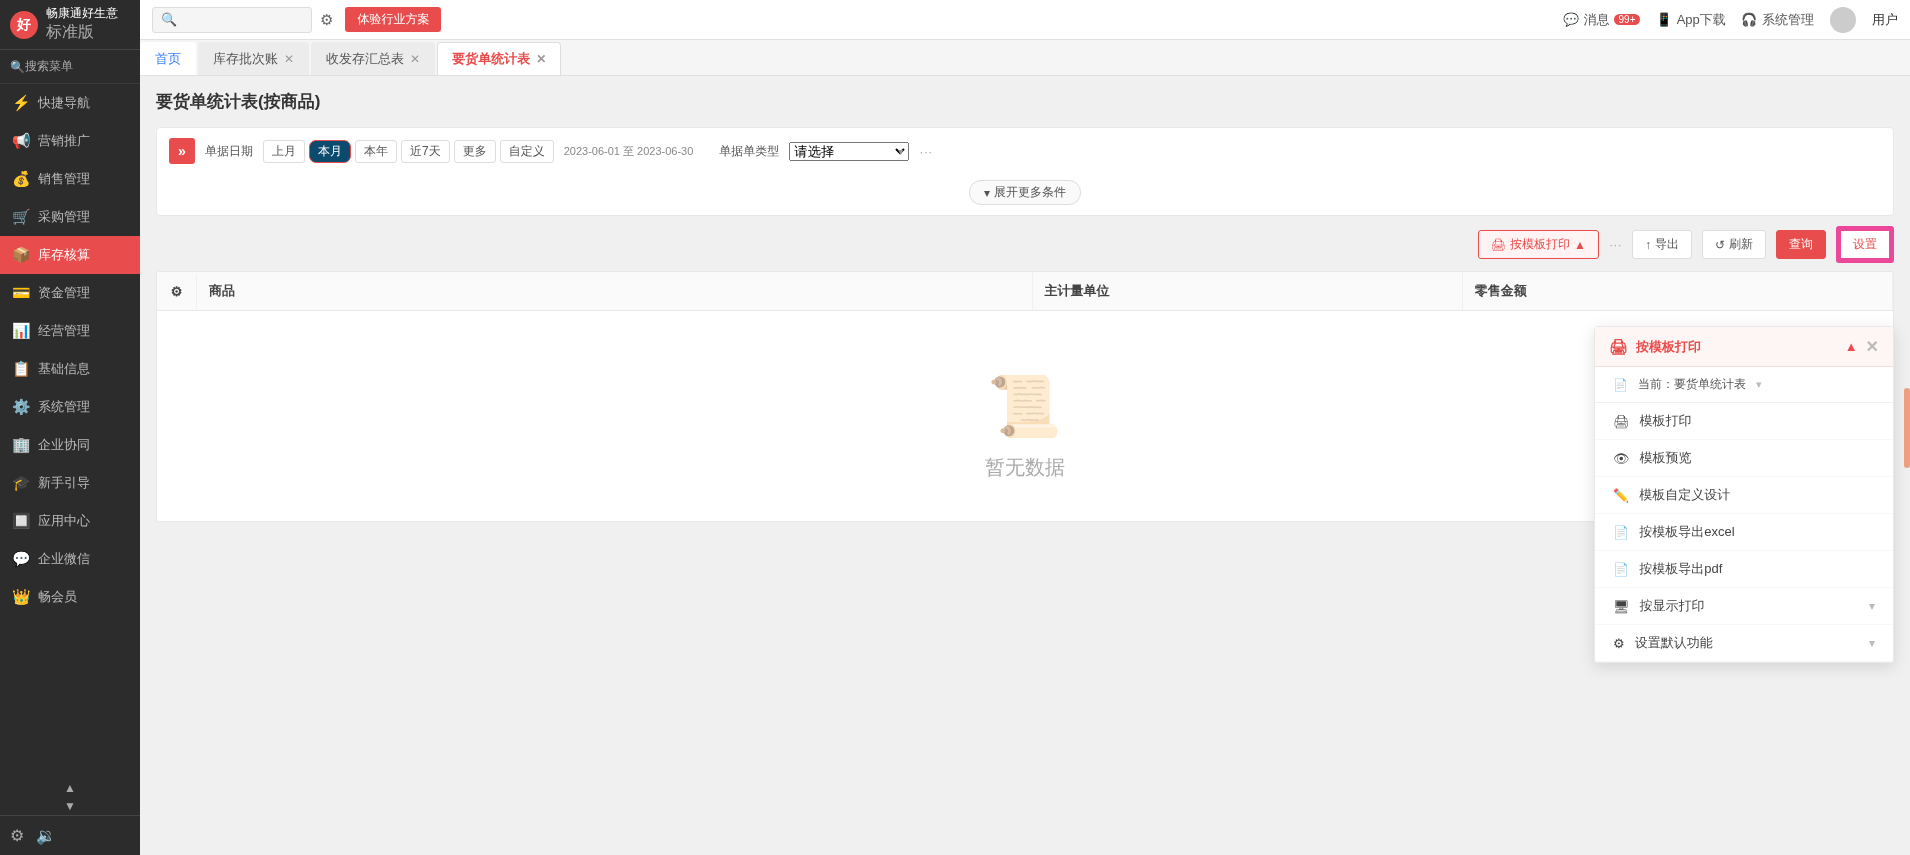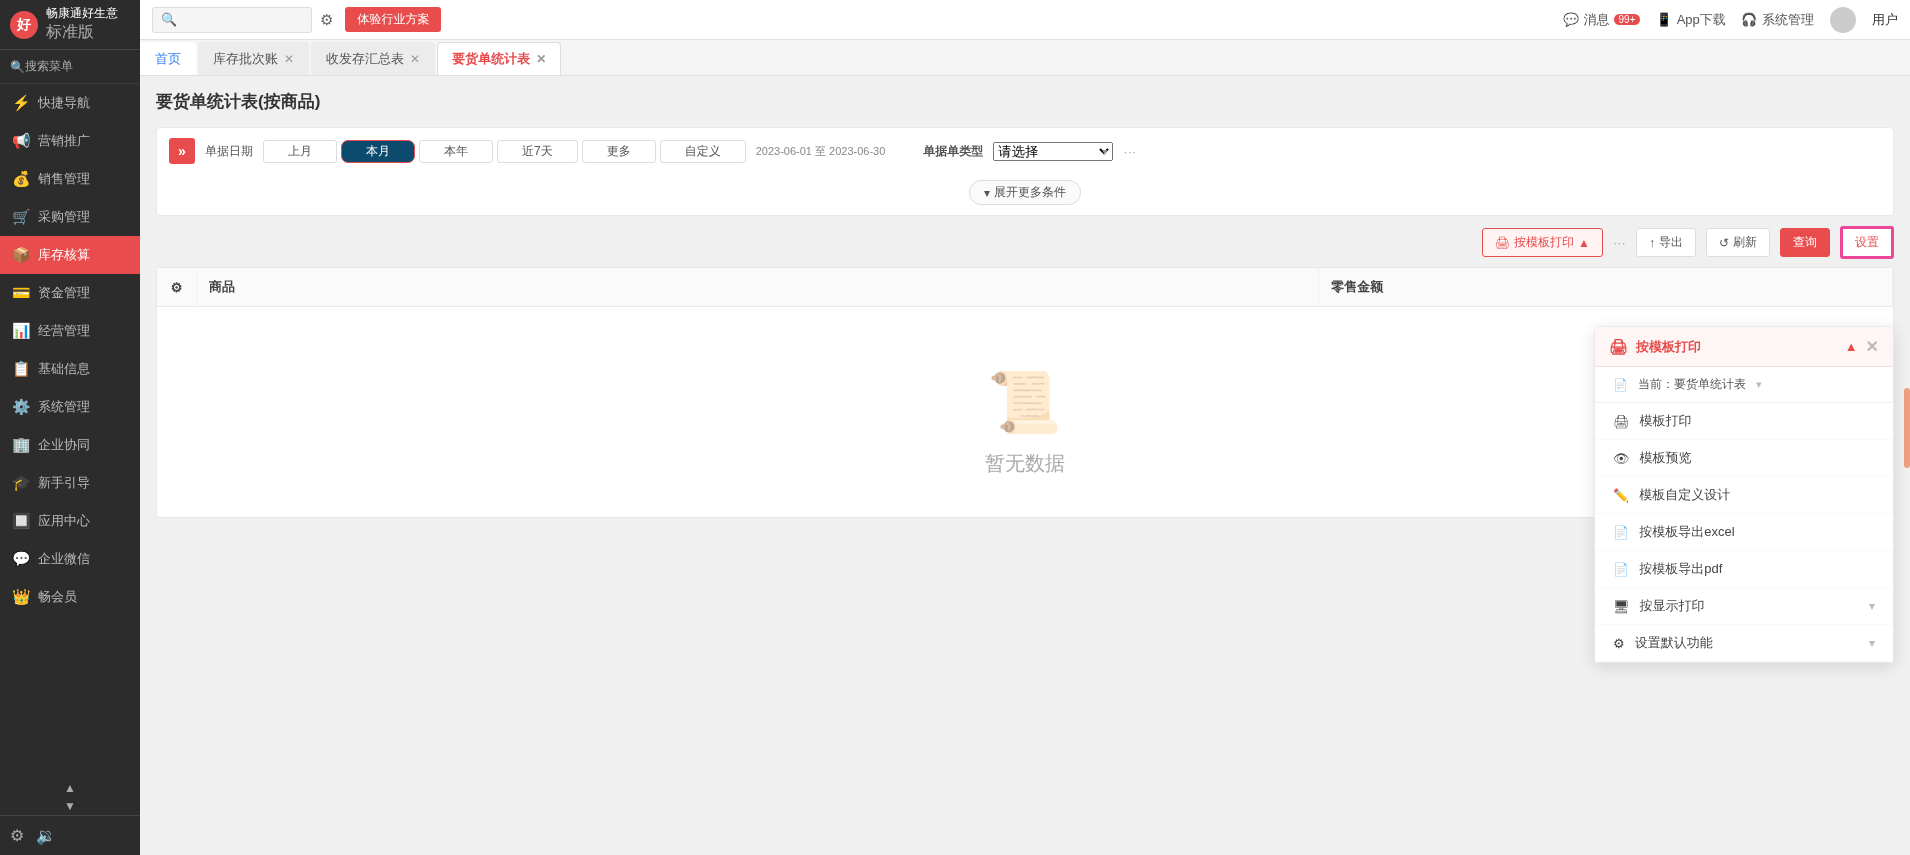--- a/index.html
+++ b/index.html
@@ -191,21 +191,21 @@
       width: 26px; height: 26px;
       background: #e84c4c;
       color: white;
       border-radius: 3px;
       display: flex; align-items: center; justify-content: center;
       cursor: pointer; font-size: 14px; font-weight: bold;
     }
     .filter-label { color: #555; font-size: 12px; }
     .date-btns { display: flex; gap: 4px; align-items: center; }
     .date-btn {
-      padding: 2px 24px;
+      padding: 2px 8px;
       border: 1px solid #ddd;
       border-radius: 3px;
       background: #fff;
       font-size: 12px;
       cursor: pointer;
       color: #555;
     }
     .date-btn.active { background: #0c4a6e; color: #fff; border-color: #e84c4c; border-radius: 7px; }
     .date-range { font-size: 11px; color: #888; }
     .filter-select-wrapper {
@@ -247,21 +247,21 @@
       display: flex; align-items: center; gap: 4px;
       padding: 5px 12px;
       border: 1px solid #ddd;
       border-radius: 3px;
       background: #fff;
       font-size: 12px;
       cursor: pointer;
       color: #555;
     }
     .action-btn.primary { background: #e84c4c; color: #fff; border-color: #e84c4c; }
-    .action-btn.settings { border: 3px solid #ec4899; color: #e84c4c; }
+    .action-btn.settings { border: 5px solid #ec4899; color: #e84c4c; }
 
     
     .table-wrap { background: #fff; border: 1px solid #e8e8e8; border-radius: 3px; }
     .table-header {
       display: flex; align-items: center;
       background: #fafafa;
       border-bottom: 1px solid #e8e8e8;
       font-size: 13px; font-weight: bold; color: #444;
     }
     .th {
@@ -485,21 +485,21 @@
         <div class="date-btns">
 
         <button class="date-btn">上月</button>
             <button class="date-btn active">本月</button>
             <button class="date-btn">本年</button>
             <button class="date-btn">近7天</button>
             <button class="date-btn">更多</button>
             <button class="date-btn">自定义</button>
           </div>
         <div class="date-range">2023-06-01 至 2023-06-30</div>
-        <span class="filter-label" style="margin-left:28px;font-weight:bold;">单据单类型</span>
+        <span class="filter-label" style="margin-left:16px;">单据单类型</span>
         <div class="filter-select-wrapper">
           <select>
             <option value="">请选择</option>
           </select>
           <span class="select-arrow">▾</span>
         </div>
         <span style="color:#aaa;font-size:13px;">···</span>
       </div>
       <div style="display:flex;justify-content:center;margin-top:8px;">
         <div class="expand-btn">
@@ -585,20 +585,21 @@
             </div>
           </div>
       </div>
     </div>
 
     <div class="table-wrap">
       <div class="table-header">
 
       <div class="th"><span>⚙</span></div>
           <div class="th wide">商品</div>
+          <div class="th">主计量单位</div>
           <div class="th">零售金额</div>
         </div>
       <div class="empty-state">
         <div class="empty-icon">📜</div>
         <div class="empty-text">暂无数据</div>
       </div>
     </div>
   </div>
 </div>
 

